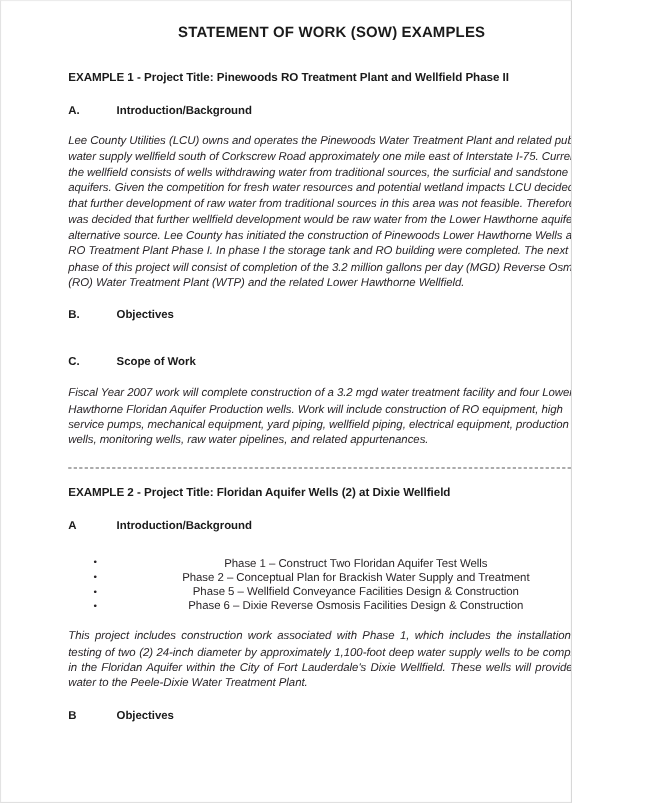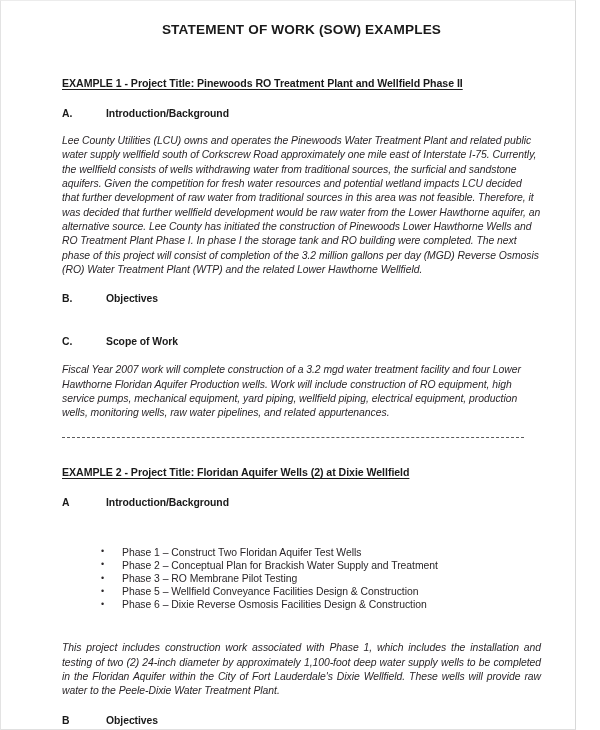--- a/index.html
+++ b/index.html
@@ -2,21 +2,21 @@
 <html><head>
 <meta charset="utf-8">
 <style>
   html, body {
     margin: 0;
     padding: 0;
     background: #ffffff;
   }
   .page {
     position: relative;
-    width: 576px;
+    width: 520px;
     height: 730px;
     background: #ffffff;
     box-sizing: border-box;
     border-left: 1px solid #e3e3e3;
     border-top: 1px solid #ececec;
     border-right: 1px solid #d8d8d8;
     border-bottom: 1px solid #e0e0e0;
     overflow: hidden;
     font-family: "Liberation Sans", sans-serif;
     color: #231f20;
@@ -35,26 +35,24 @@
     font-weight: bold;
     letter-spacing: 0.15px;
     margin-top: 21px;
     margin-bottom: 0;
     color: #1a1a1a;
   }
 
   .example-heading {
     font-size: 10.6px;
     font-weight: bold;
-    text-decoration: underline;
     text-underline-offset: 2px;
     letter-spacing: -0.05px;
     white-space: nowrap;
     color: #1a1a1a;
-    margin-top: 12px;
   }
 
   .sec-heading {
     font-size: 10.4px;
     font-weight: bold;
     letter-spacing: -0.05px;
     color: #1a1a1a;
     display: flex;
   }
   .sec-heading .letter {
@@ -69,22 +67,23 @@
     letter-spacing: -0.04px;
     color: #2a2629;
     font-style: italic;
   }
   p.body.justify {
     text-align: justify;
   }
 
   ul.phases {
     list-style: none;
-    margin: 16px;
+    margin: 0;
     padding: 0;
+    text-align: center;
   }
   ul.phases li {
     font-size: 10.4px;
     line-height: 13.1px;
     letter-spacing: -0.04px;
     color: #2a2629;
     position: relative;
     padding-left: 44px;
   }
   ul.phases li::before {
@@ -174,21 +173,20 @@
       </div>
 
       <div class="sp-16"></div>
 
 
       <div class="sp-6"></div>
 
       <ul class="phases">
         <li>Phase 1 – Construct Two Floridan Aquifer Test Wells</li>
         <li>Phase 2 – Conceptual Plan for Brackish Water Supply and Treatment</li>
-        <li>Phase 3 – RO Membrane Pilot Testing</li>
         <li>Phase 5 – Wellfield Conveyance Facilities Design &amp; Construction</li>
         <li>Phase 6 – Dixie Reverse Osmosis Facilities Design &amp; Construction</li>
       </ul>
 
       <div class="sp-14"></div>
 
       <p class="body justify">This project includes construction work associated with Phase 1, which includes the installation and testing of two (2) 24-inch diameter by approximately 1,100-foot deep water supply wells to be completed in the Floridan Aquifer within the City of Fort Lauderdale's Dixie Wellfield.  These wells will provide raw water to the Peele-Dixie Water Treatment Plant.</p>
 
       <div class="sp-16"></div>
 

